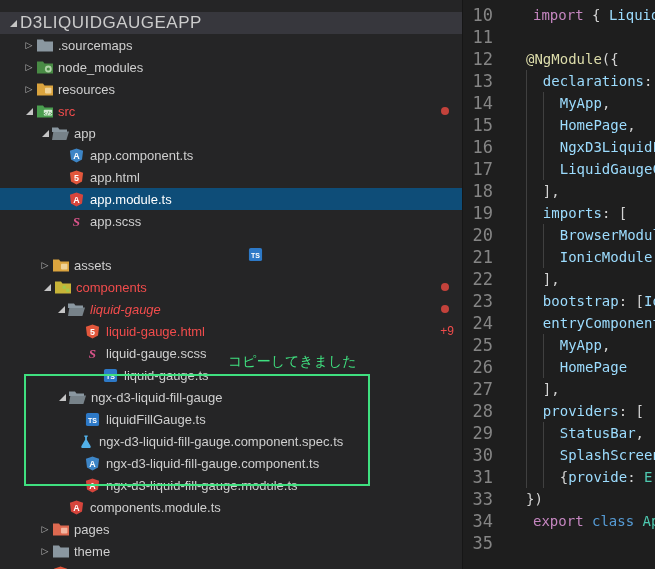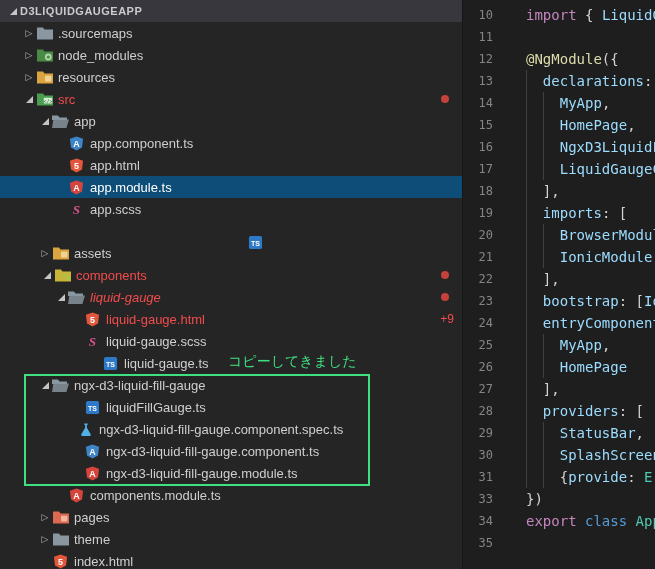--- a/index.html
+++ b/index.html
@@ -4,22 +4,22 @@
 <style>
   html,body{margin:0;padding:0;background:#111;}
   .screen{position:relative;width:655px;height:569px;overflow:hidden;
           font-family:"Liberation Sans",sans-serif;background:#1e1e1e;}
 
   
   .sidebar{position:absolute;left:0;top:0;width:462px;height:569px;
            background:#252526;overflow:hidden;}
   .row{display:flex;align-items:center;height:22px;font-size:13px;
        color:#cfcfcf;white-space:nowrap;cursor:pointer;box-sizing:border-box;}
-  .row.root-row{background:#37373d;font-weight:bold;font-size:11px;
-                letter-spacing:.5px;color:#cccccc;}
+  .row.root-row{background:#37373d;font-weight:normal;font-size:17px;
+                letter-spacing:.5px;color:#cccccc;margin-top:12px;}
   .row.selected{background:#0e4d78;color:#ffffff;}
   .tw{width:14px;flex:0 0 14px;display:flex;align-items:center;
       justify-content:center;}
   .tw-exp{width:0;height:0;border-bottom:7px solid #c5c5c5;
           border-left:7px solid transparent;}
   .tw-col{color:#b8b8b8;font-size:9px;line-height:9px;}
   .ficon{width:17px;flex:0 0 17px;height:16px;display:flex;align-items:center;
          justify-content:center;margin-right:5px;}
   .lbl{flex:1 1 auto;overflow:hidden;}
   .lbl.err{color:#f14c4c;}
@@ -34,26 +34,26 @@
   .gbox{position:absolute;left:24px;top:374px;width:346px;height:112px;
         border:2px solid #3fe07f;box-sizing:border-box;z-index:5;
         pointer-events:none;}
 
   
   .editor{position:absolute;left:462px;top:0;width:193px;height:569px;
           background:#1e1e1e;border-left:1px solid #161616;box-sizing:border-box;
           padding-top:4px;overflow:hidden;}
   .cline{display:flex;height:22px;line-height:22px;
          font-family:"DejaVu Sans Mono",monospace;font-size:14px;}
-  .ln{flex:0 0 30px;width:30px;text-align:right;color:#858585;font-size:12px;}
+  .ln{flex:0 0 30px;width:30px;text-align:right;color:#858585;font-size:17px;}
   .code{white-space:pre;padding-left:33px;color:#d4d4d4;}
   .code.g1{background:linear-gradient(#404040,#404040) 33px 0/1px 100% no-repeat;}
   .code.g2{background:linear-gradient(#404040,#404040) 33px 0/1px 100% no-repeat,
            linear-gradient(#404040,#404040) 50px 0/1px 100% no-repeat;}
-  .tk-kw{color:#C586C0;} .tk-ty{color:#569CD6;} .tk-de{color:#DCDCAA;}
+  .tk-kw{color:#C586C0;margin-left:7px;} .tk-ty{color:#569CD6;} .tk-de{color:#DCDCAA;}
   .tk-id{color:#9CDCFE;} .tk-cl{color:#4EC9B0;} .tk-pl{color:#D4D4D4;}
 </style>
 </head>
 <body>
 
 <div class="screen">
   <aside class="sidebar">
     <div id="tree">
         <div class="row root-row" style="padding-left: 6px;">
           <span class="tw">
@@ -234,21 +234,21 @@
         <div class="row" style="padding-left: 88px;">
           <span class="tw"></span>
           <span class="ficon">
             <svg width="15" height="15" viewBox="0 0 16 16">
               <rect x="1" y="1" width="14" height="14" rx="2" fill="#2d79c7"></rect>
               <text x="8" y="11.3" font-size="7.5" font-weight="bold" fill="#fff" text-anchor="middle" font-family="Liberation Sans,sans-serif">TS</text>
             </svg>
           </span>
           <span class="lbl">liquid-gauge.ts</span>
         </div>
-        <div class="row" style="padding-left: 38px;">
+        <div class="row" style="padding-left: 55px;">
           <span class="tw">
             <span class="tw-exp"></span>
           </span>
           <span class="ficon">
             <svg width="17" height="13" viewBox="0 0 17 13">
               <path fill="#8a97a0" d="M0 0.5h6l1.5 2H15v2.5H0z"></path>
               <path fill="#8a97a0" fill-opacity=".82" d="M1.4 4.6H17l-2.6 8.4H0z"></path>
             </svg>
           </span>
           <span class="lbl">ngx-d3-liquid-fill-gauge</span>

